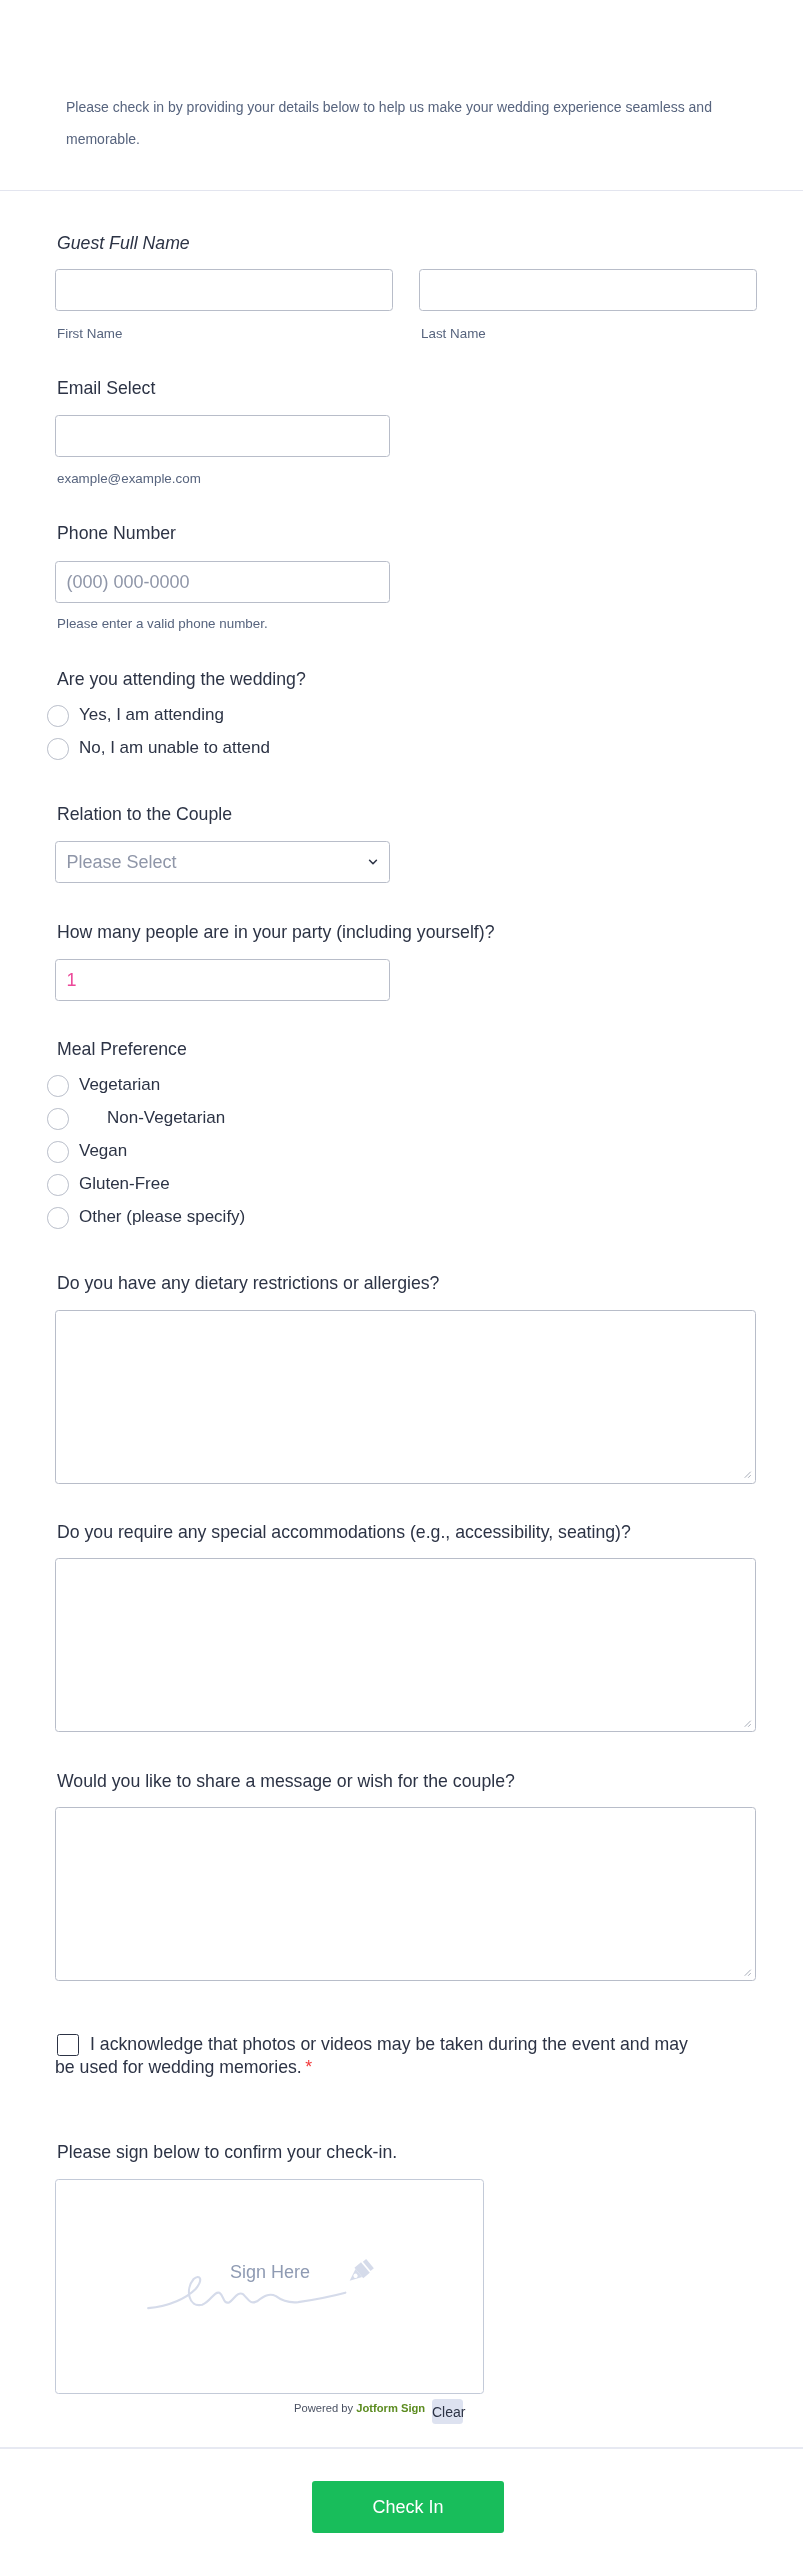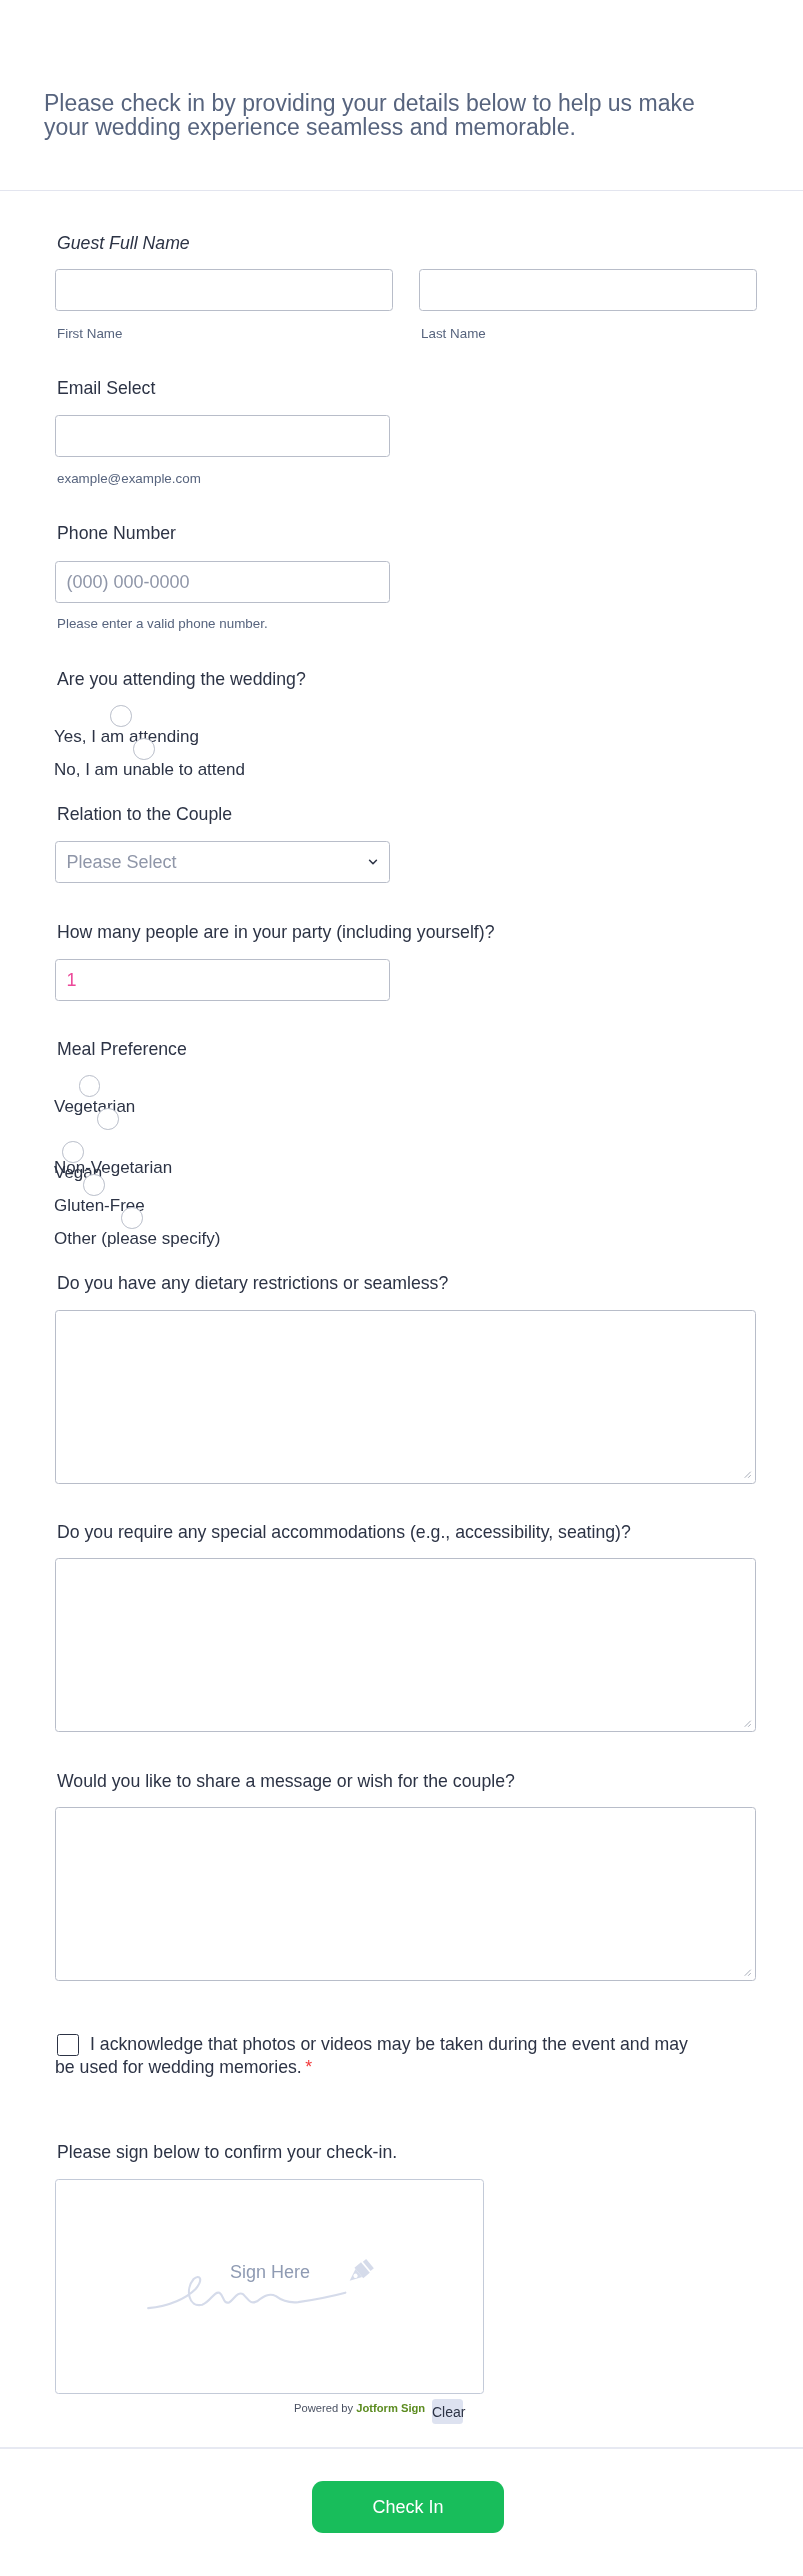--- a/index.html
+++ b/index.html
@@ -14,22 +14,22 @@
     .header {
       position: absolute; left: 0; top: 0; width: 803px; height: 191px;
       border-bottom: 1.7px solid #e3e5ef;
       background: #fff;
     }
     .header h1 {
       position: absolute; left: 55px; top: 43px;
       font-size: 37px; font-weight: bold; color: #2c3345; letter-spacing: -0.3px;
     }
     .header p {
-      position: absolute; left: 44px; top: 91px; width: 674px;
-      font-size: 23px; line-height: 24px; color: #57647e;
+      position: absolute; left: 66px; top: 91px; width: 674px;
+      font-size: 14px; line-height: 32px; color: #57647e;
     }
     .label {
       position: absolute; left: 57px;
       font-size: 17.7px; color: #2c3345;
     }
     .sublabel {
       position: absolute;
       font-size: 13.4px; color: #57647e;
     }
     .input {
@@ -40,22 +40,22 @@
     }
     .input::placeholder { color: #8f96a8; }
     .select {
       position: absolute; height: 42px;
       border: 0.9px solid #b8bdc9; border-radius: 3.5px; background: #fff;
       display: flex; align-items: center; padding: 0 10.4px;
     }
     .select .sel-text { font-size: 18px; color: #8f96a8; flex: 1; }
     .select .chev { width: 12px; height: 12px; }
     .radio-row {
-      position: absolute; left: 54px; height: 24px;
-      display: flex; align-items: center; flex-direction: column;
+      position: absolute; left: 47px; height: 24px;
+      display: flex; 
     }
     .radio {
       width: 21.6px; height: 21.6px; border-radius: 50%;
       border: 1.3px solid #b8bdc9; background: #fff; margin-right: 10.4px; flex: none;
     }
     .radio-label { font-size: 17px; color: #2c3345; }
     .textarea {
       position: absolute; left: 55px; width: 701px; height: 174px;
       border: 0.9px solid #b8bdc9; border-radius: 3.5px; background: #fff;
       resize: none; outline: none;
@@ -89,21 +89,21 @@
       position: absolute; left: 432px; top: 2399px; width: 31px; height: 25px;
       background: #dde2f0; border-radius: 3.5px; border: none;
       font-family: "Liberation Sans", "DejaVu Sans", sans-serif;
       font-size: 14px; color: #2c3345; cursor: pointer;
     }
     .footer-divider {
       position: absolute; left: 0; top: 2447px; width: 803px; height: 1.7px; background: #e7e9f2;
     }
     .submit-btn {
       position: absolute; left: 312px; top: 2481px; width: 192px; height: 52px;
-      background: #18bd5b; border: none; border-radius: 11px;
+      background: #18bd5b; border: none; border-radius: 3px;
       color: #fff; font-family: "Liberation Sans", "DejaVu Sans", sans-serif;
       font-size: 18px; cursor: pointer;
     }
   </style>
 </head>
 <body>
 
 <div class="header">
   <p>Please check in by providing your details below to help us make your wedding experience seamless and memorable.</p>
 </div>
@@ -158,21 +158,21 @@
 </div>
 <div class="radio-row" style="top:1174px;">
   <span class="radio"></span>
   <span class="radio-label">Gluten-Free</span>
 </div>
 <div class="radio-row" style="top:1207px;">
   <span class="radio"></span>
   <span class="radio-label">Other (please specify)</span>
 </div>
 
-<div class="label" style="top:1273px;">Do you have any dietary restrictions or seamless?</div>
+<div class="label" style="top:1273px;">Do you have any dietary restrictions or allergies?</div>
 <textarea class="textarea" style="top: 1310px;"></textarea>
 <svg class="resize-grip" style="left:743px; top:1470px;" viewBox="0 0 10 10">
   <path d="M9 2 L2 9 M9 6 L6 9" stroke="#9aa0ad" stroke-width="1"></path>
 </svg>
 
 <div class="label" style="top:1522px;">Do you require any special accommodations (e.g., accessibility, seating)?</div>
 <textarea class="textarea" style="top: 1558px;"></textarea>
 <svg class="resize-grip" style="left:743px; top:1719px;" viewBox="0 0 10 10">
   <path d="M9 2 L2 9 M9 6 L6 9" stroke="#9aa0ad" stroke-width="1"></path>
 </svg>

